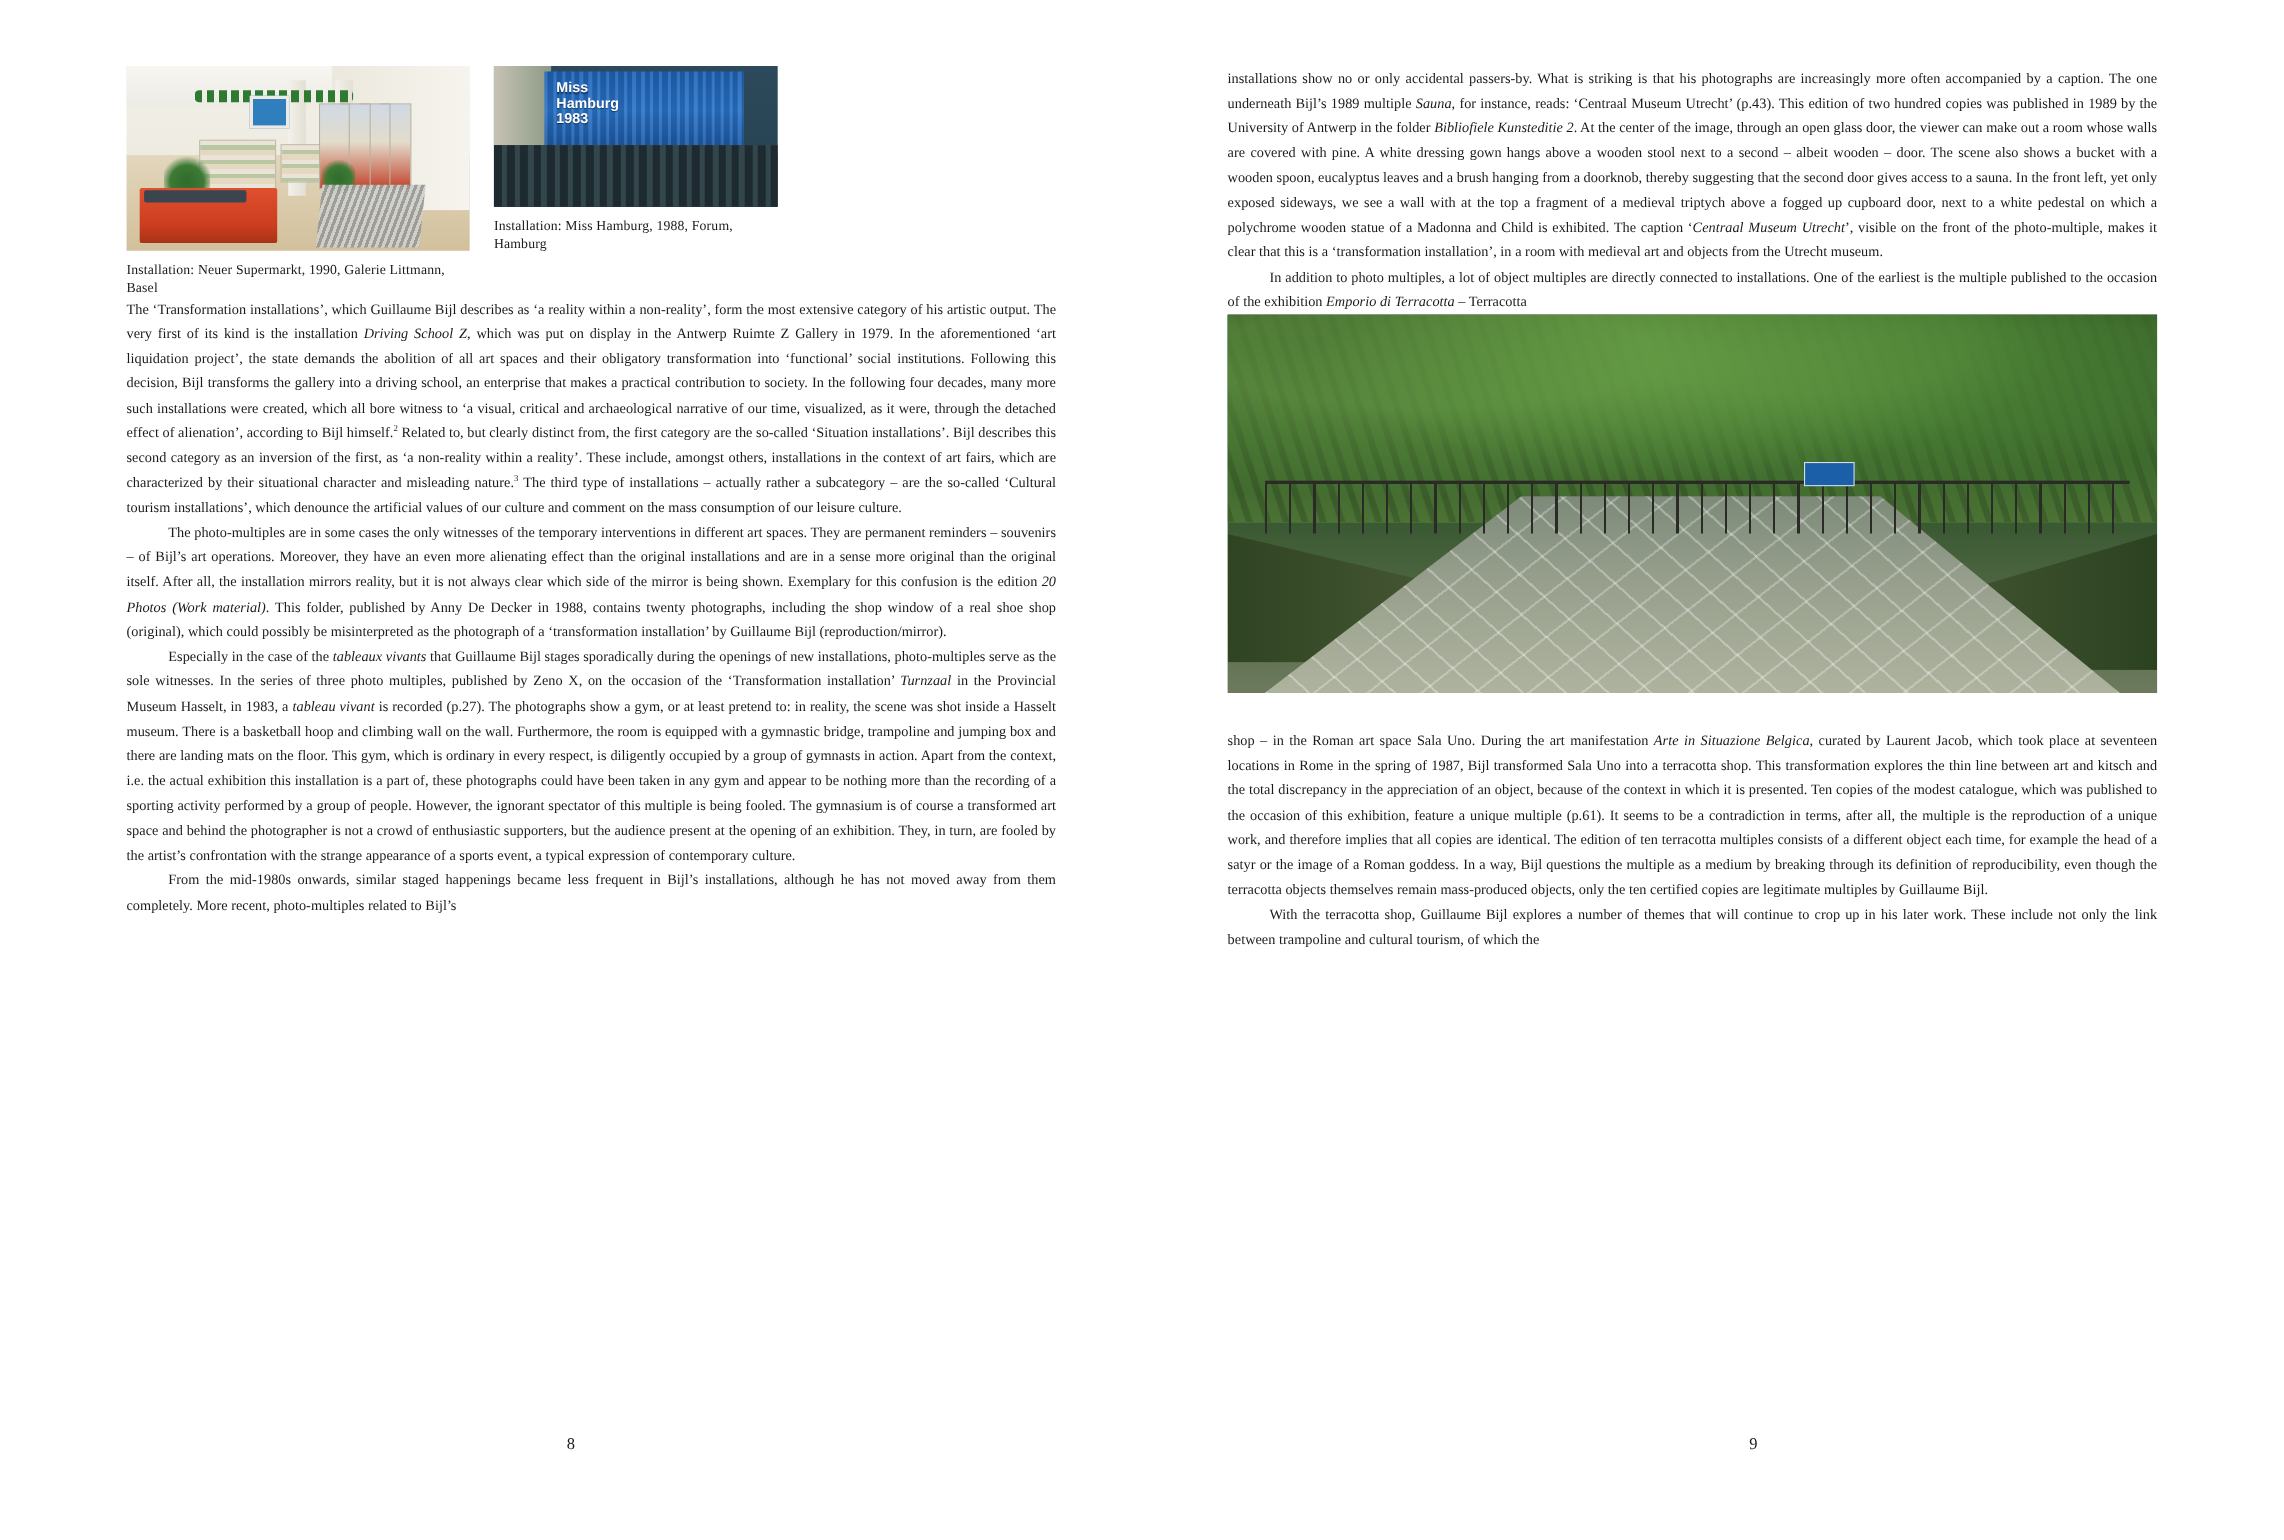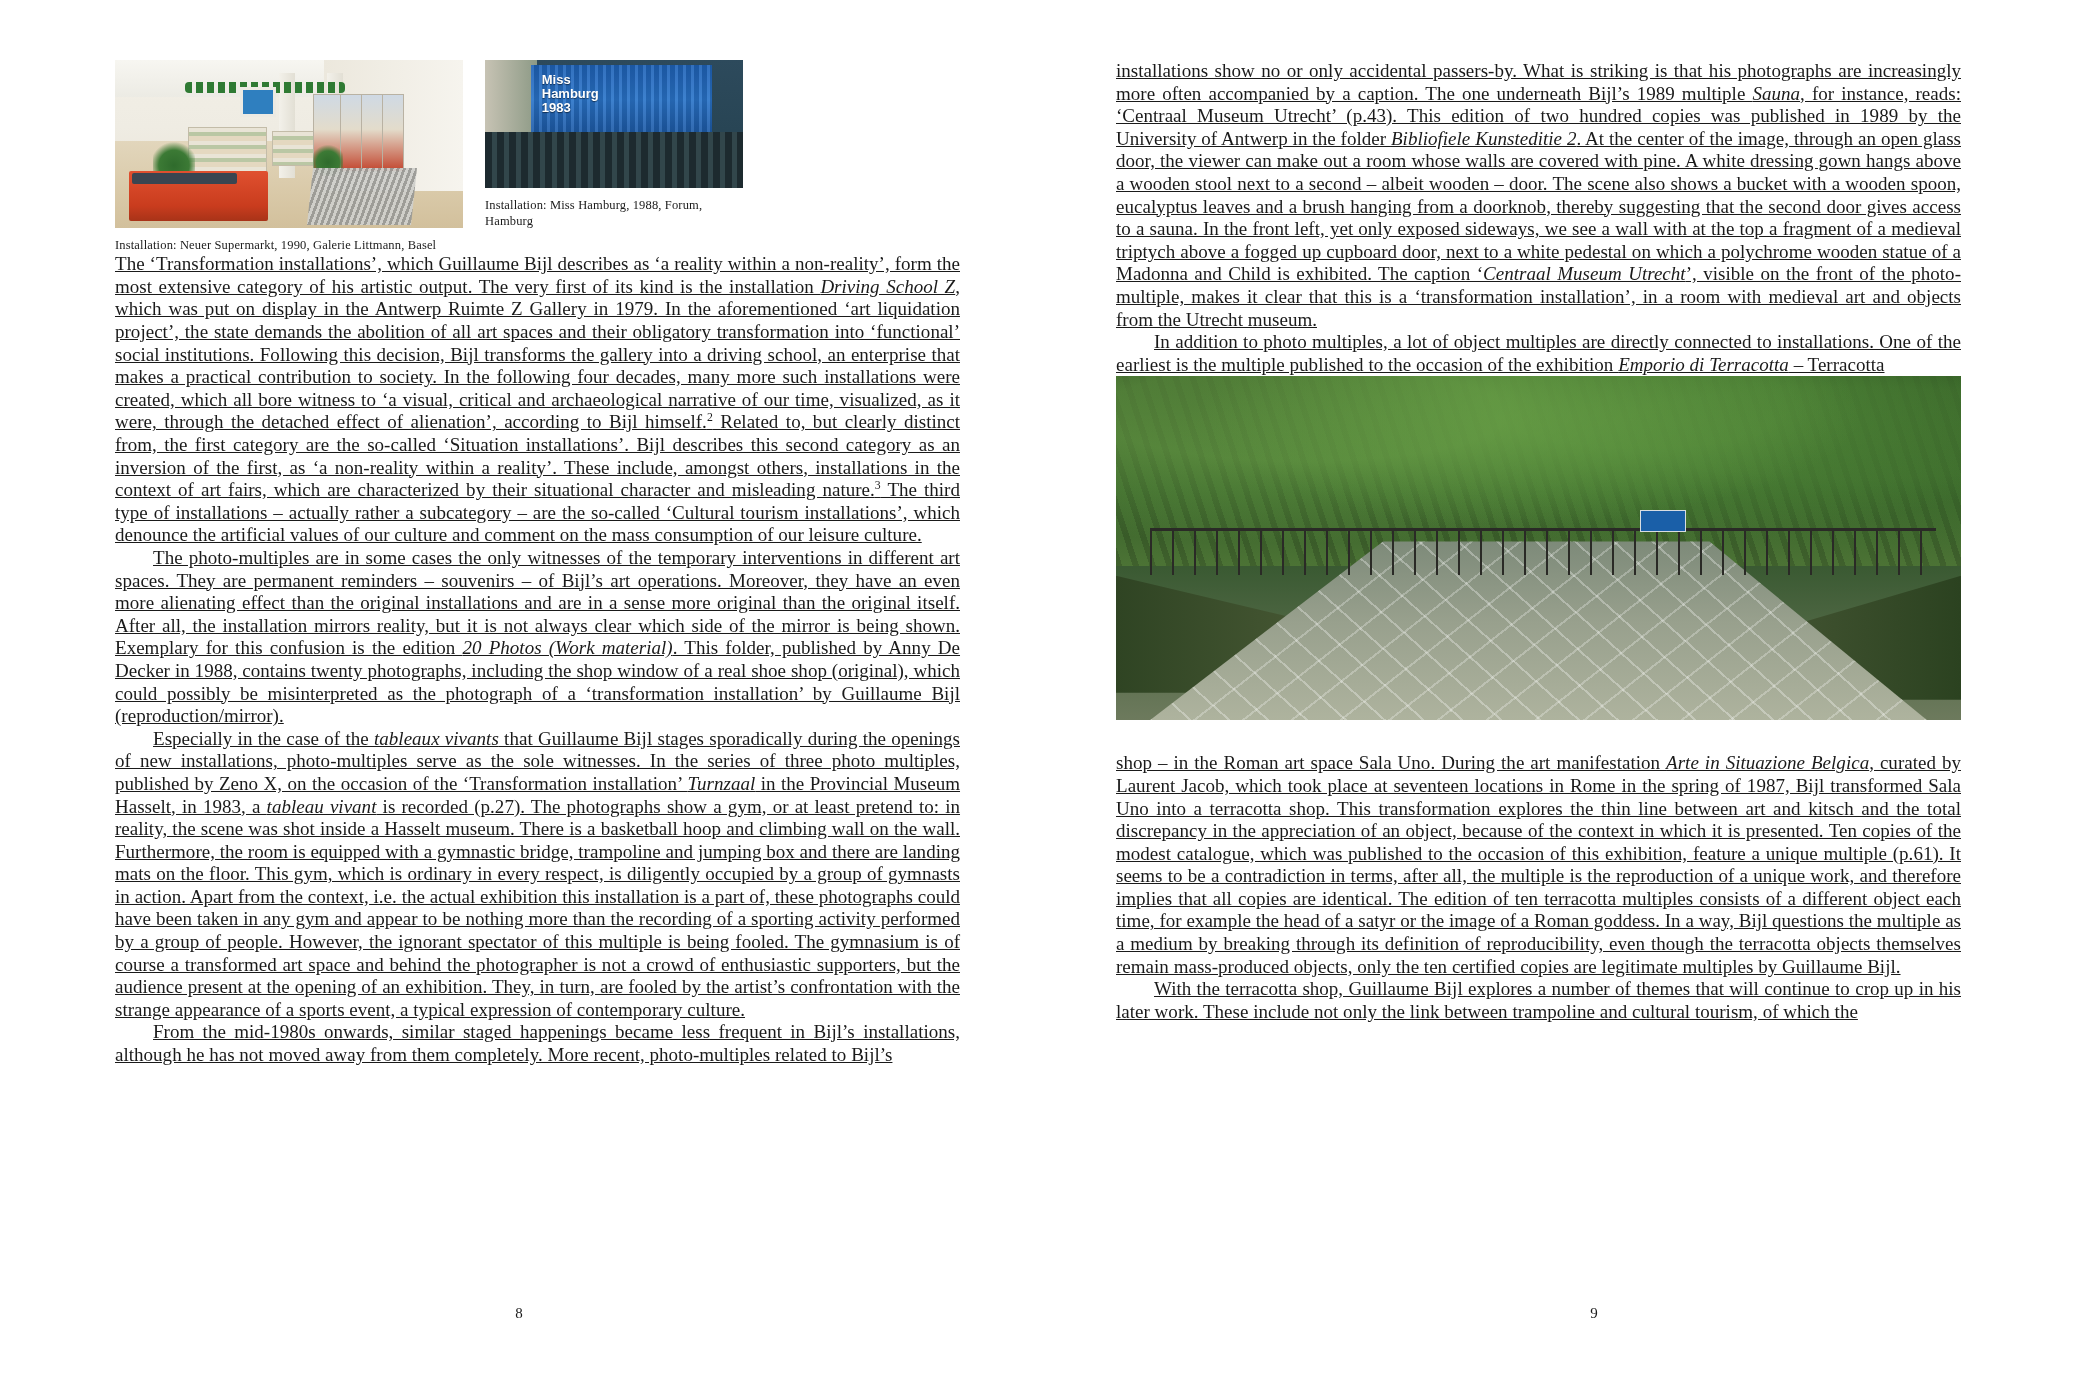--- a/index.html
+++ b/index.html
@@ -41,21 +41,21 @@
   
   .fig-row {
     display: flex;
     gap: 22px;
     align-items: flex-start;
   }
   .fig {
     display: flex;
     flex-direction: column;
   }
-  .fig-a { width: 348px; }
+  .fig-a { width: 312px; }
   .fig-b { width: 258px; }
 
   .photo {
     position: relative;
     overflow: hidden;
     border: 0;
   }
   .photo-supermarket {
     height: 168px;
     background:
@@ -83,27 +83,26 @@
   
   .section-head {
     font-style: italic;
     font-size: 17px;
     margin: 50px 0 18px 38px;
     letter-spacing: 0.2px;
   }
 
   
   .body-col {
-    font-size: 19px;
+    font-size: 13px;
     line-height: 22.6px;
     text-align: justify;
     text-justify: inter-word;
     hyphens: manual;
     letter-spacing: 0.02px;
-    text-decoration: underline;
   }
   .body-col p {
     margin: 0;
     text-indent: 0;
   }
   .body-col p.indent {
     text-indent: 38px;
   }
   .body-col i, .body-col em { font-style: italic; }
   sup {

